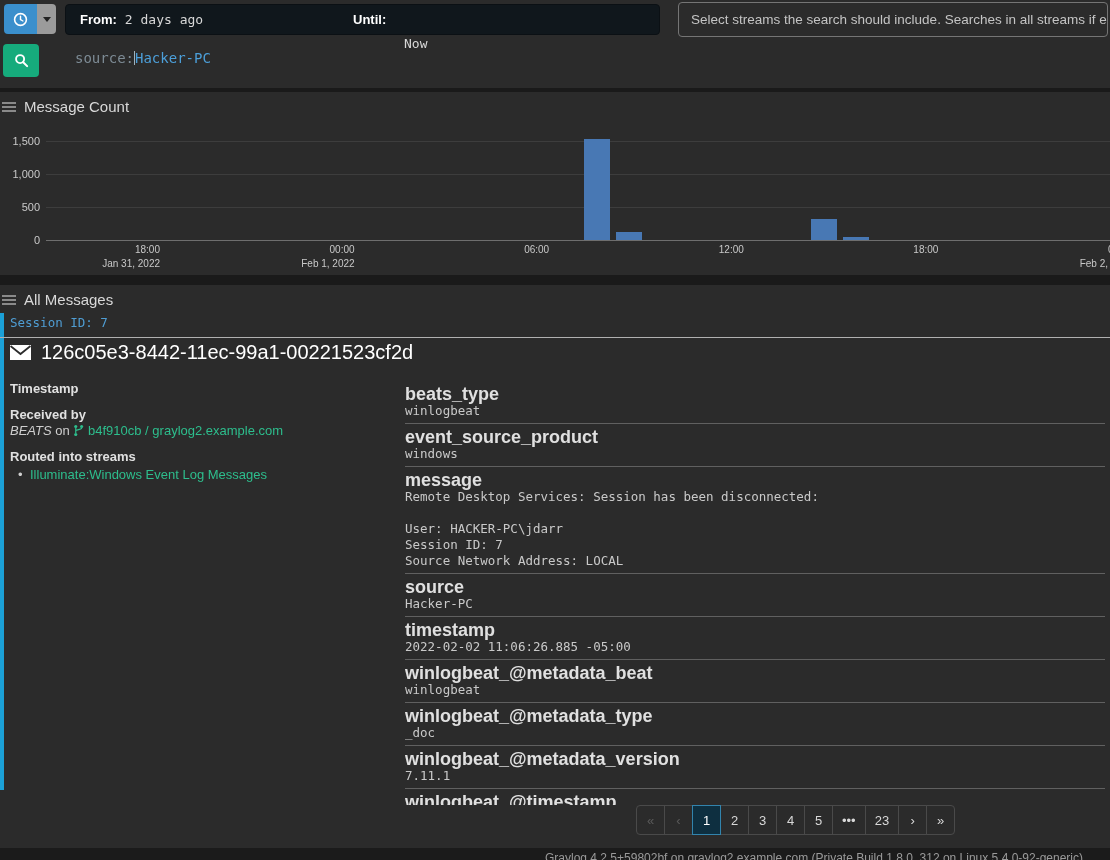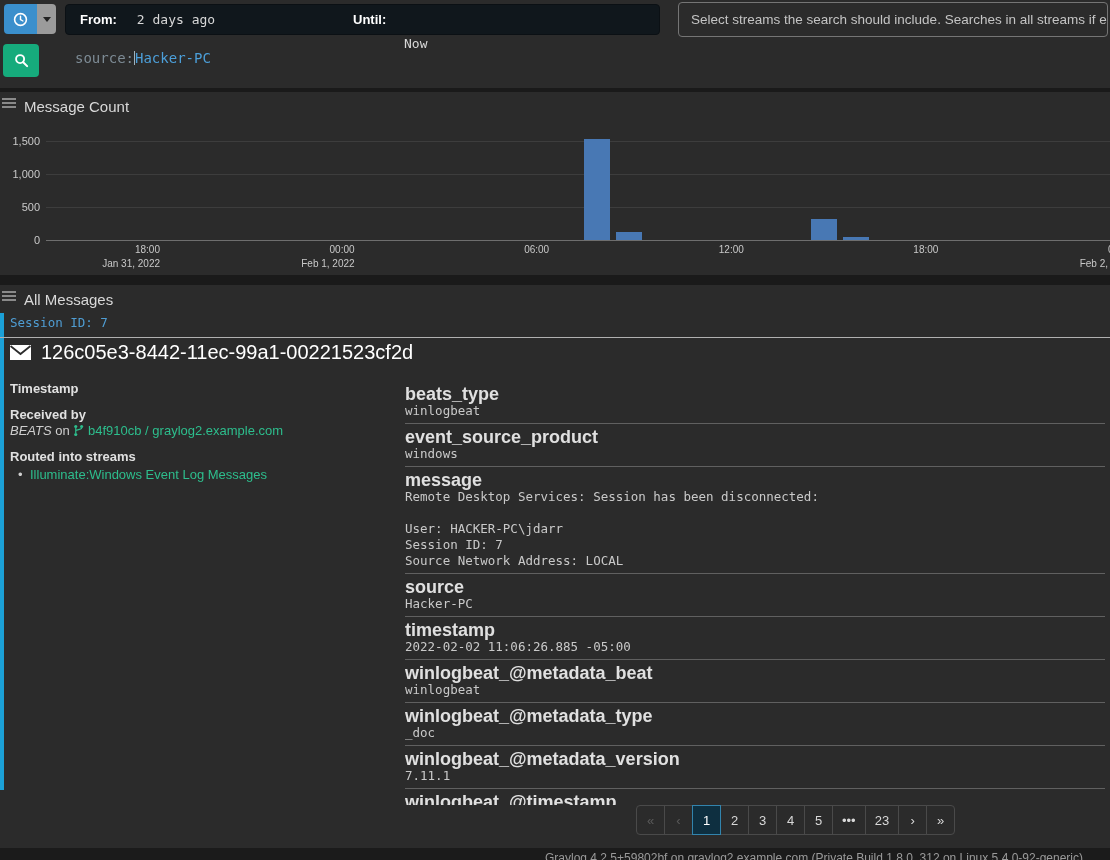--- a/index.html
+++ b/index.html
@@ -13,38 +13,38 @@
   #search-bar { position:absolute; left:0; top:0; width:1110px; height:88px; background:#2b2b2b; }
   #tr-group { position:absolute; left:4px; top:4px; height:30px; display:flex; }
   #tr-btn { width:33px; height:30px; background:#3a8fcc; border:none; border-radius:4px 0 0 4px;
     display:flex; align-items:center; justify-content:center; cursor:pointer; }
   #tr-caret { width:19px; height:30px; background:#9b9b9b; border:none; border-radius:0 4px 4px 0;
     display:flex; align-items:center; justify-content:center; cursor:pointer; }
   .caret-down { width:0; height:0; border-left:4px solid transparent; border-right:4px solid transparent;
     border-top:5px solid #222; }
   #tr-display { position:absolute; left:65px; top:4px; width:595px; height:31px; background:#10171c;
     border:1px solid #0b1014; border-radius:4px; display:flex; align-items:center; padding-left:14px;
-    color:#fff; font-size:13px; cursor:pointer;gap:12px; }
+    color:#fff; font-size:13px; cursor:pointer; }
   #tr-display .trl { font-weight:bold; color:#fff; }
   #tr-display .trv { font-family:"DejaVu Sans Mono", monospace; color:#d8d8d8; margin-left:8px; }
   #tr-display .until { position:absolute; left:287px; }
   #tr-display .untilv { position:absolute; left:330px;margin-top:48px; }
   #streams-select { position:absolute; left:678px; top:2px; width:430px; height:35px;
     border:1px solid #757575; border-radius:4px; display:flex; align-items:center; padding-left:12px;
     overflow:hidden; white-space:nowrap; cursor:text; }
   #streams-select span { color:#c4c4c4; font-size:13.5px; }
   #search-btn { position:absolute; left:3px; top:44px; width:36px; height:33px; background:#16ab7c;
     border:none; border-radius:4px; display:flex; align-items:center; justify-content:center; cursor:pointer; }
   #query { position:absolute; left:75px; top:50px; font-size:14px; cursor:text; }
   #query .qp { color:#7d8b95; }
   #query .qt { color:#4c9fd9; }
   #query .cursor { display:inline-block; width:1px; height:14px; background:#9fb2bd; vertical-align:-2px; }
 
   
-  .widget-header { position:absolute; left:2px; top:6px; display:flex; align-items:flex-start; }
+  .widget-header { position:absolute; left:2px; top:6px; display:flex; align-items:center; }
   .drag-handle { display:inline-flex; flex-direction:column; gap:2px; margin-right:8px; cursor:grab; }
   .drag-handle i { display:block; width:14px; height:2px; background:#8a8a8a; }
   .widget-title { color:#d8d8d8; font-size:15px; }
 
   #mc-widget { position:absolute; left:0; top:92px; width:1110px; height:183px; background:#2b2b2b; }
   #mc-chart { position:absolute; left:0; top:0; width:1110px; height:183px; }
   .ytick { position:absolute; width:40px; text-align:right; color:#c9c9c9; font-size:11px; }
   .gridline { position:absolute; left:46px; width:1064px; height:1px; background:#3d3d3d; }
   .axisline { position:absolute; left:46px; width:1064px; height:1px; background:#6e6e6e; }
   .bar { position:absolute; }

